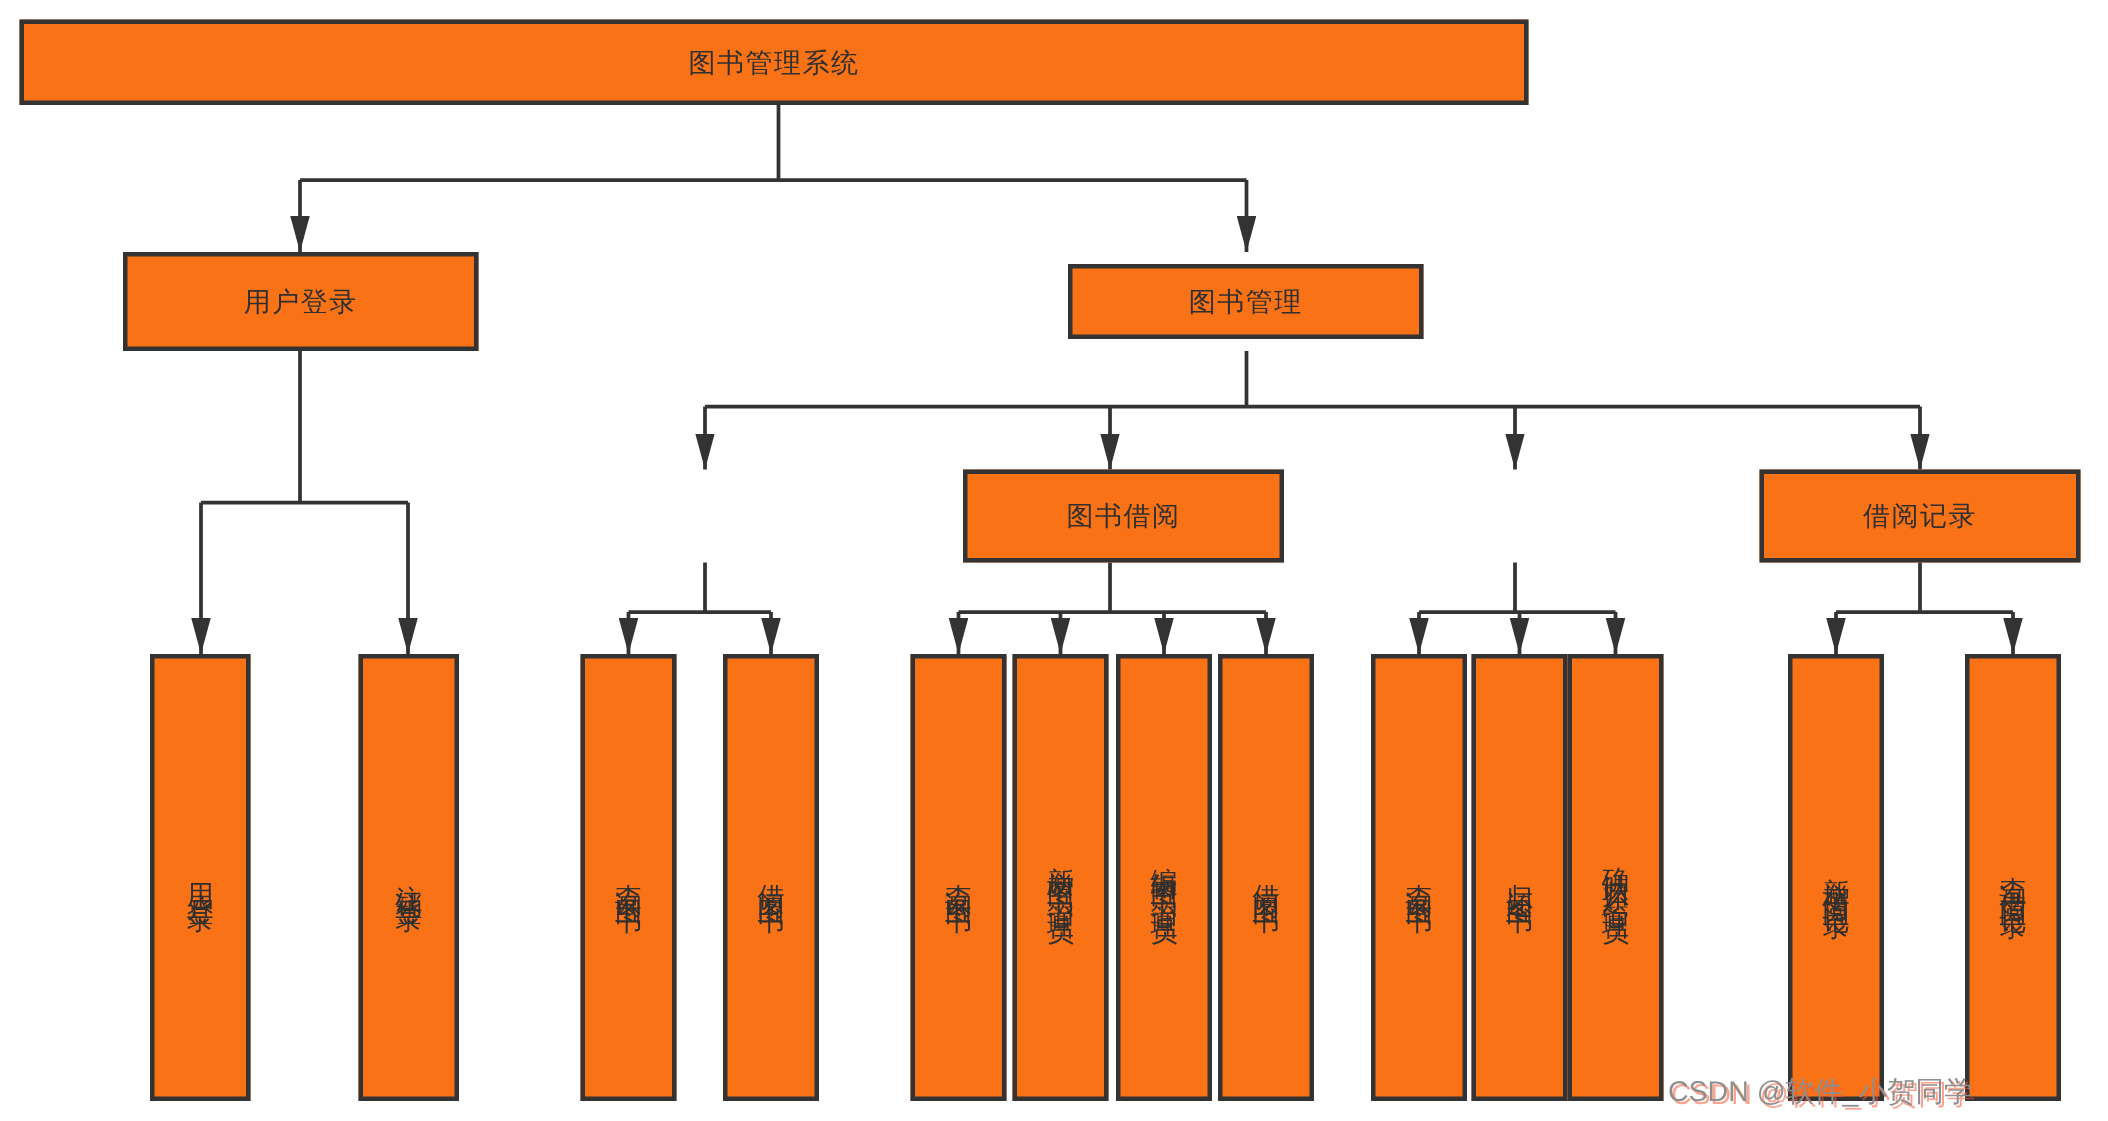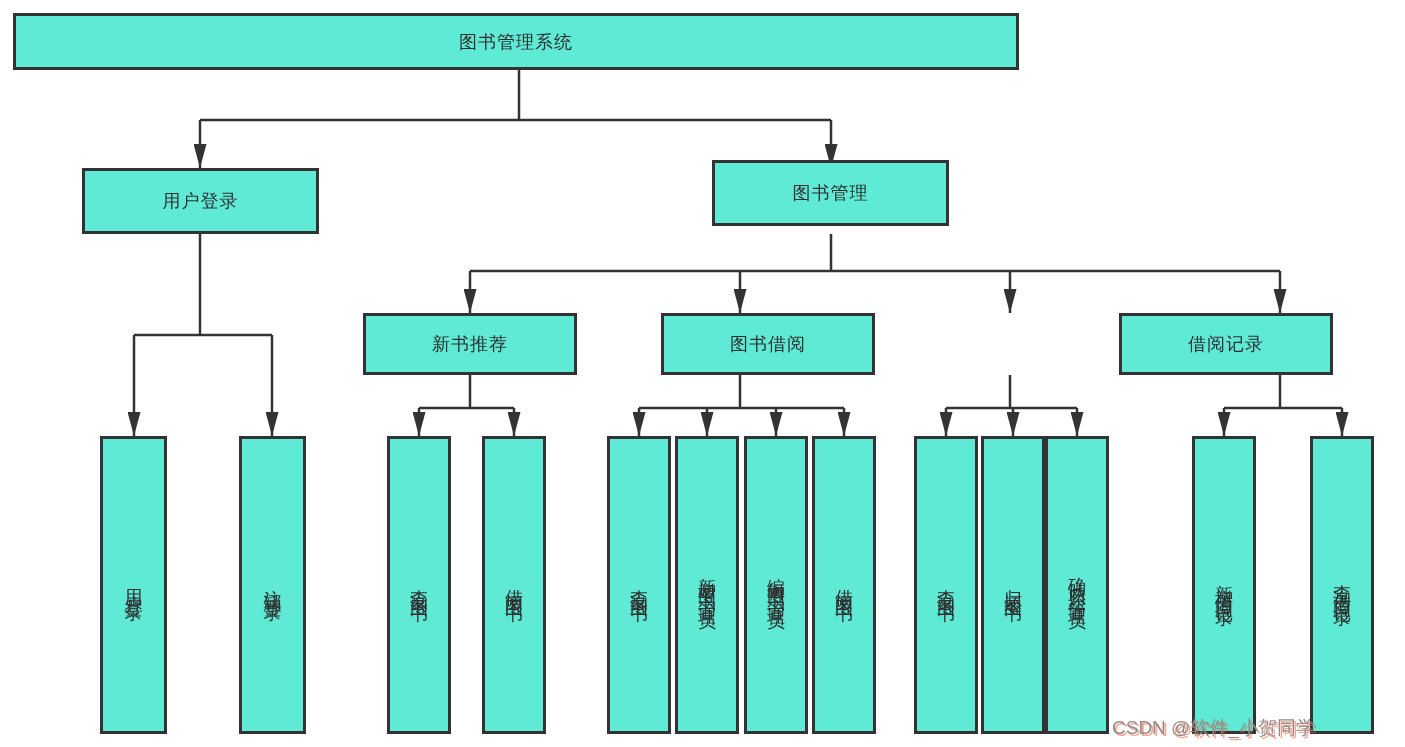--- a/index.html
+++ b/index.html
@@ -6,31 +6,31 @@
   #canvas{
     position:relative;
     width:1405px;height:747px;
     background:#ffffff;
     font-family:"Liberation Sans","DejaVu Sans",sans-serif;
     overflow:hidden;
   }
   #wires{position:absolute;left:0;top:0;width:1405px;height:747px;}
   .node{
     position:absolute;
-    background:#5eead4;
+    background:#f97316;
     border:3px solid #333333;
     box-sizing:border-box;
     display:flex;align-items:center;justify-content:center;
     color:#2f2f2f;
     z-index:2;
   }
   .node-h{font-size:18px;letter-spacing:1px;}
   .node-root{left:13px;top:13px;width:1006px;height:57px;font-size:18px;}
   .node-l2a{left:82px;top:168px;width:237px;height:66px;}
-  .node-l2b{left:712px;top:160px;width:237px;height:66px;font-family:Liberation Mono, monospace;}
+  .node-l2b{left:712px;top:176px;width:237px;height:50px;font-family:Liberation Mono, monospace;}
   .node-l3{top:313px;width:214px;height:62px;}
   .leaf{
     top:436px;width:64px;height:298px;
     writing-mode:vertical-rl;
     font-size:18px;
     letter-spacing:5px;
     line-height:58px;
     text-align:center;
   }
   .leaf-wide{width:67px;}
@@ -98,23 +98,22 @@
       <path d="M1224,408 V436" marker-end="url(#arw)"></path>
       <path d="M1342,408 V436" marker-end="url(#arw)"></path>
     </g>
   </svg>
 
   <div class="node node-root node-h">图书管理系统</div>
 
   <div class="node node-l2a node-h">用户登录</div>
   <div class="node node-l2b node-h">图书管理</div>
 
-  <div class="node node-l3 node-h" style="left:363px;">新书推荐</div>
-  <div class="node node-l3 node-h" style="left:661px;font-family:Liberation Serif, serif;">图书借阅</div>
-  <div class="node node-l3 node-h" style="left:1119px;text-align:center;">借阅记录</div>
+  <div class="node node-l3 node-h" style="left:642px;font-family:Liberation Serif, serif;">图书借阅</div>
+  <div class="node node-l3 node-h" style="left:1173px;text-align:center;">借阅记录</div>
 
   <div class="node leaf leaf-wide" style="left:100px;">用户登录</div>
   <div class="node leaf leaf-wide" style="left:239px;">注销登录</div>
 
   <div class="node leaf" style="left:387px;">查询图书</div>
   <div class="node leaf" style="left:482px;">借阅图书</div>
 
   <div class="node leaf" style="left:607px;">查询图书</div>
   <div class="node leaf" style="left:675px;">新增图书（管理员）</div>
   <div class="node leaf" style="left:744px;">编辑图书（管理员）</div>

